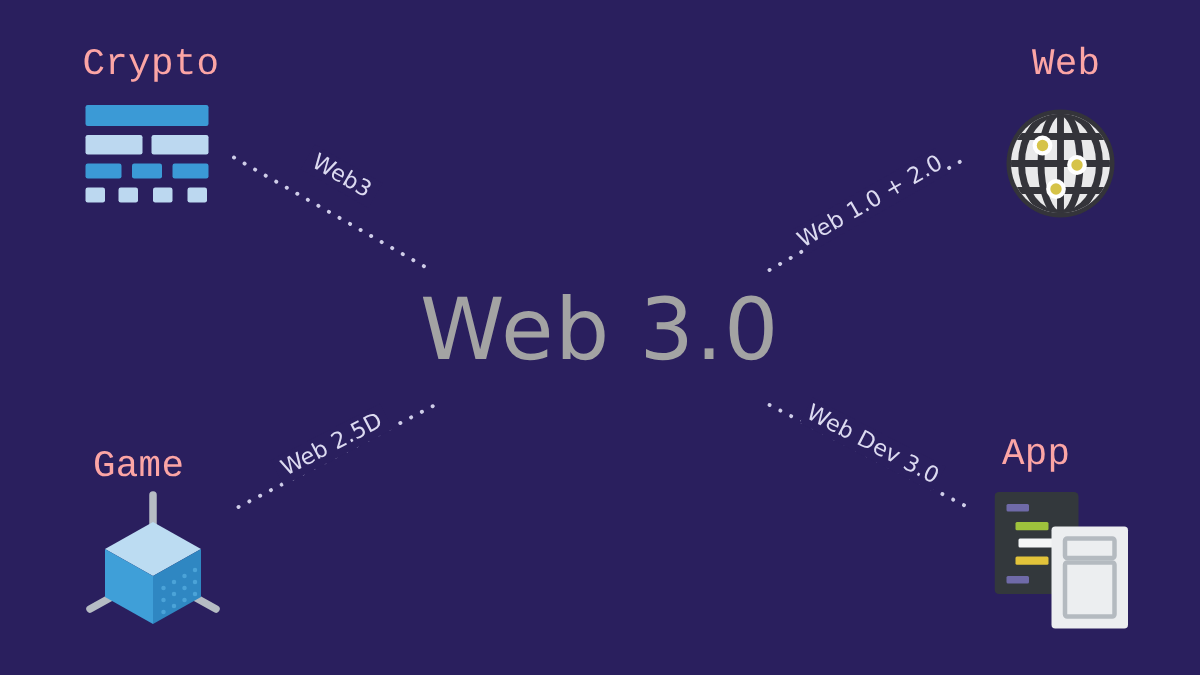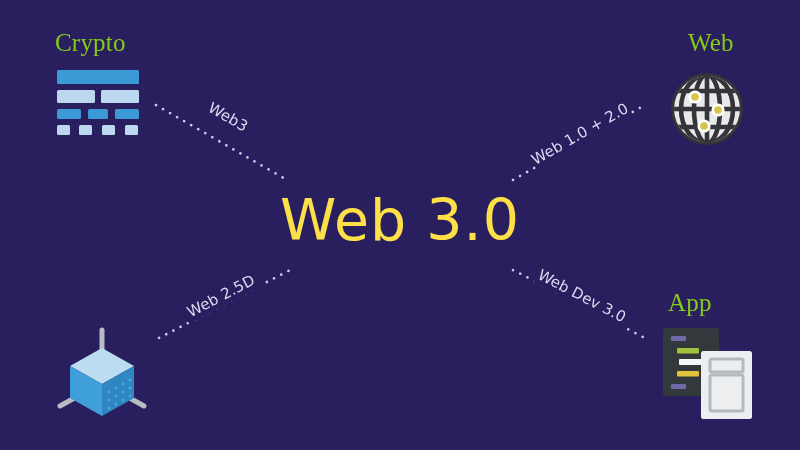--- a/index.html
+++ b/index.html
@@ -12,37 +12,37 @@
     width: 800px;
     height: 450px;
     background: #2a1f5e;
     overflow: hidden;
     font-family: "DejaVu Sans", sans-serif;
   }
 
   
   .node-label {
     position: absolute;
-    color: #84cc16;
-    font-family: Liberation Serif, serif;
+    color: #fca5a5;
+    font-family: Liberation Mono, monospace;
     font-size: 25px;
     font-weight: 400;
     letter-spacing: 0.2px;
     white-space: nowrap;
     line-height: 1;
   }
 
   
   #center-title {
     position: absolute;
     left: 0;
     top: 192px;
     width: 800px;
     text-align: center;
-    color: #fde047;
+    color: #a3a3a3;
     font-family: "DejaVu Sans", sans-serif;
     font-size: 57px;
     font-weight: 400;
     letter-spacing: 1px;
     line-height: 1;
   }
 
   
   #links {
     position: absolute;
@@ -153,20 +153,21 @@
         <circle cx="27" cy="27" r="6.6" fill="#ffffff"></circle>
         <circle cx="27" cy="27" r="3.8" fill="#d6c348"></circle>
         <circle cx="50" cy="40" r="6.6" fill="#ffffff"></circle>
         <circle cx="50" cy="40" r="3.8" fill="#d6c348"></circle>
         <circle cx="36" cy="56" r="6.6" fill="#ffffff"></circle>
         <circle cx="36" cy="56" r="3.8" fill="#d6c348"></circle>
       </g>
     </svg>
   </div>
 
+  <div class="node-label" style="left:62px; top:298px;">Game</div>
   <div class="icon-box" style="left:52px; top:326px; width:100px; height:96px;">
     <svg width="100" height="96" viewBox="0 0 100 96">
 
       <g stroke="#b6bcc4" stroke-width="5" stroke-linecap="round">
         <line x1="50" y1="4" x2="50" y2="26"></line>
         <line x1="8" y1="80" x2="26" y2="70"></line>
         <line x1="92" y1="80" x2="74" y2="70"></line>
       </g>
 
       <polygon points="50,22 82,40 50,58 18,40" fill="#bcdcf2"></polygon>

